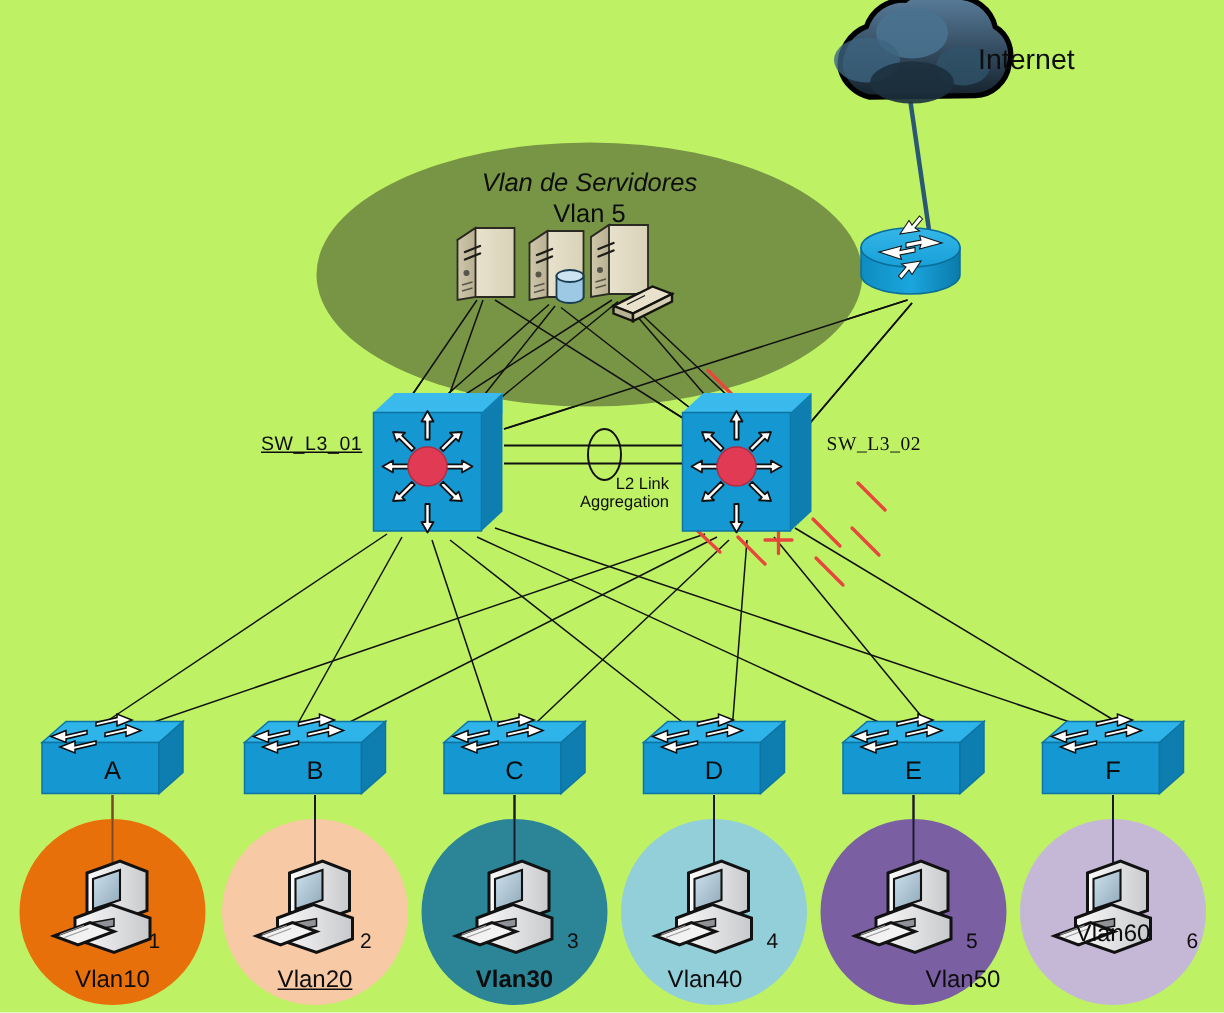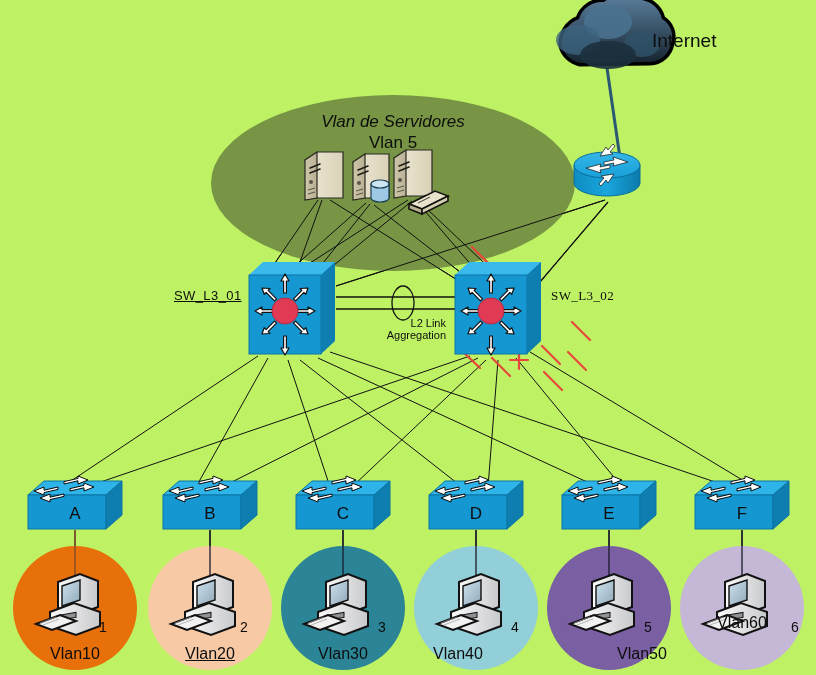--- a/index.html
+++ b/index.html
@@ -447,19 +447,19 @@
 
     <div class="txt pc-num" style="left:99px;top:619px;">1</div>
     <div class="txt pc-num" style="left:240px;top:619px;">2</div>
     <div class="txt pc-num" style="left:378px;top:619px;">3</div>
     <div class="txt pc-num" style="left:511px;top:619px;">4</div>
     <div class="txt pc-num" style="left:644px;top:619px;">5</div>
     <div class="txt pc-num" style="left:791px;top:619px;">6</div>
 
     <div class="txt vlan-name" style="left:25px;top:645px;width:100px;">Vlan10</div>
     <div class="txt vlan-name" style="left:160px;top:645px;width:100px;text-decoration:underline;">Vlan20</div>
-    <div class="txt vlan-name" style="left:293px;top:645px;width:100px;">Vlan30</div>
-    <div class="txt vlan-name" style="left:408px;top:645px;width:100px;">Vlan40</div>
+    <div class="txt vlan-name" style="left:293px;top:645px;width:100px;font-weight:bold;">Vlan30</div>
+    <div class="txt vlan-name" style="left:420px;top:645px;width:100px;">Vlan40</div>
     <div class="txt vlan-name" style="left:592px;top:645px;width:100px;">Vlan50</div>
     <div class="txt vlan-name" style="left:692px;top:614px;width:100px;">Vlan60</div>
   </div>
 
 </div>
 
 </body></html>

